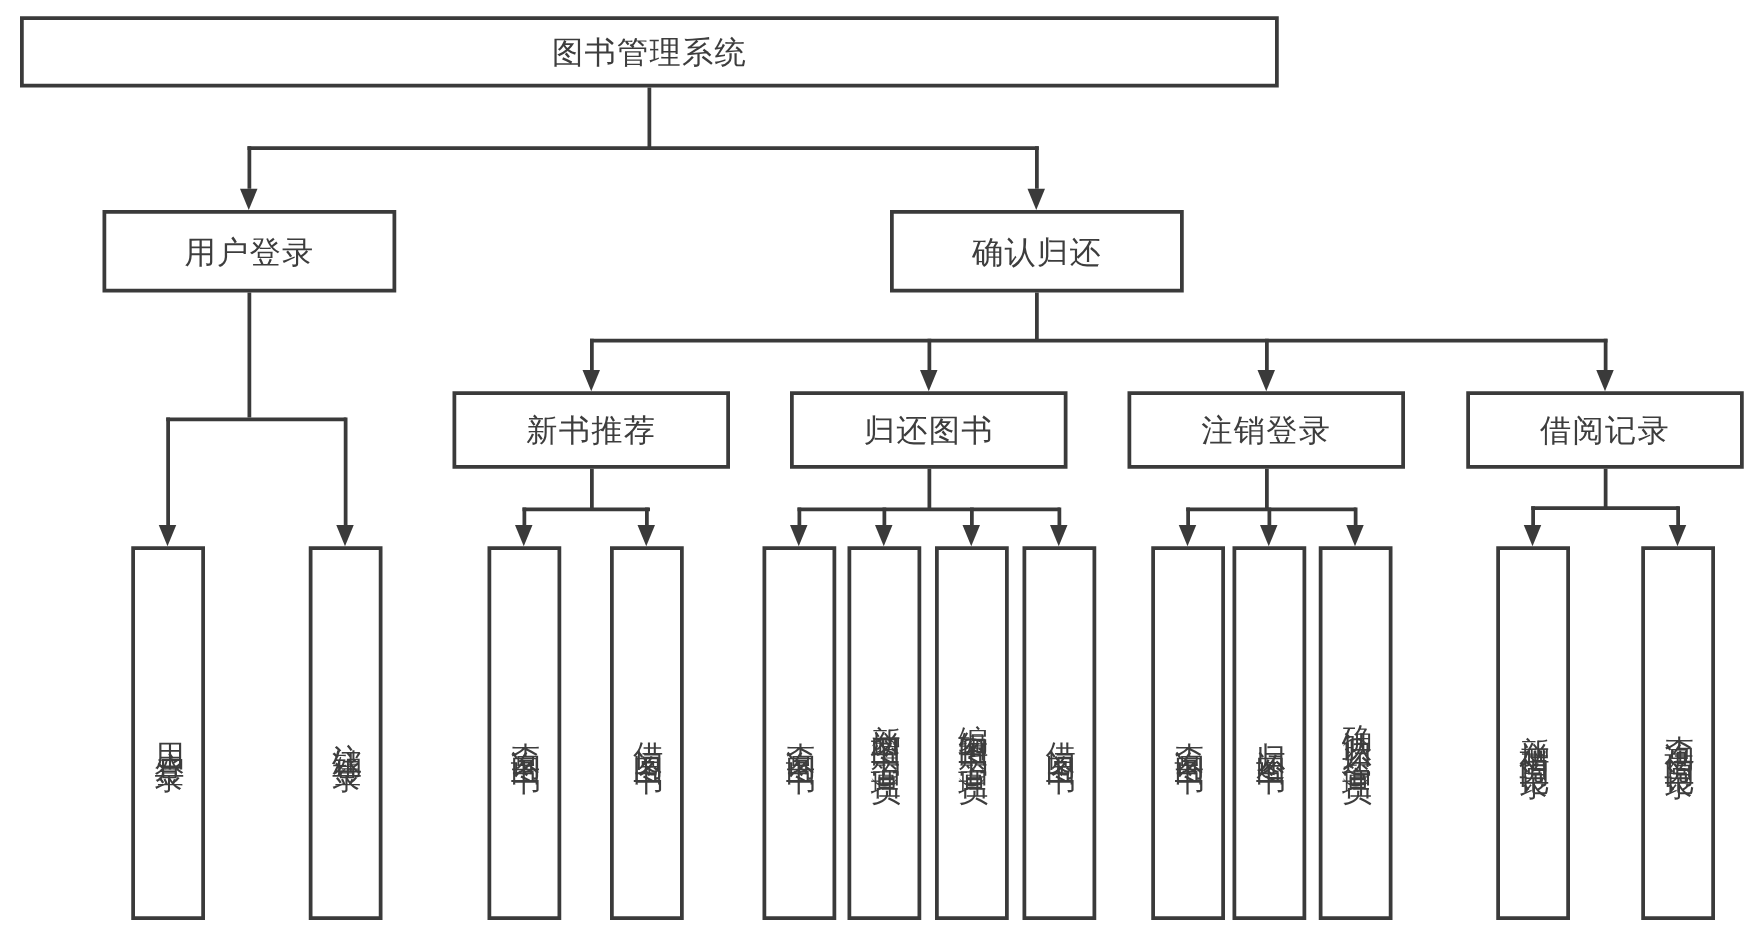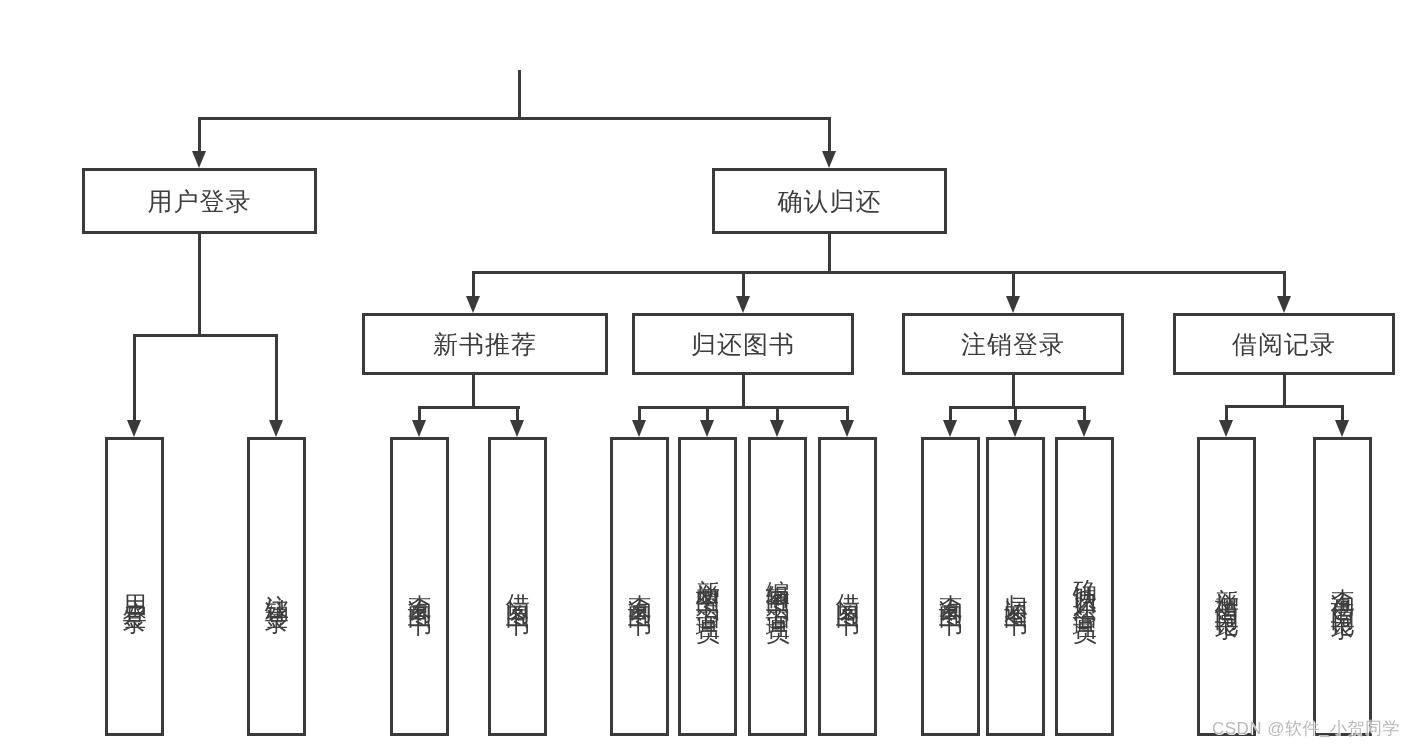--- a/index.html
+++ b/index.html
@@ -50,29 +50,32 @@
     text-shadow: 1px 1px 0 rgba(255,255,255,0.9), -1px -1px 0 rgba(255,255,255,0.7);
     z-index: 10;
     white-space: nowrap;
   }
 </style>
 </head>
 <body>
 
 <div class="stage">
 
+  <div class="node" style="left:16px; top:13px; width:1007px; height:57px;">
+    <span class="h-label">图书管理系统</span>
+  </div>
 
   <div class="node" style="left:82px; top:168px; width:235px; height:66px;">
     <span class="h-label">用户登录</span>
   </div>
   <div class="node" style="left:712px; top:168px; width:235px; height:66px;">
     <span class="h-label">确认归还</span>
   </div>
 
-  <div class="node" style="left:362px; top:313px; width:246px; height:62px;">
+  <div class="node" style="left:362px; top:313px; width:222px; height:62px;">
     <span class="h-label">新书推荐</span>
   </div>
   <div class="node" style="left:632px; top:313px; width:222px; height:62px;">
     <span class="h-label">归还图书</span>
   </div>
   <div class="node" style="left:902px; top:313px; width:222px; height:62px;">
     <span class="h-label">注销登录</span>
   </div>
   <div class="node" style="left:1173px; top:313px; width:222px; height:62px;">
     <span class="h-label">借阅记录</span>
@@ -170,15 +173,14 @@
   <div class="vline" style="left:1083px; top:406px; height:14px;"></div>
   <div class="arrow" style="left:1077px; top:420px;"></div>
 
   <div class="vline" style="left:1283px; top:375px; height:31px;"></div>
   <div class="hline" style="left:1225px; top:405px; width:118px;"></div>
   <div class="vline" style="left:1225px; top:405px; height:15px;"></div>
   <div class="arrow" style="left:1219px; top:420px;"></div>
   <div class="vline" style="left:1341px; top:405px; height:15px;"></div>
   <div class="arrow" style="left:1335px; top:420px;"></div>
 
-  <div class="watermark">CSDN @软件_小贺同学</div>
 
 </div>
 
 </body></html>

